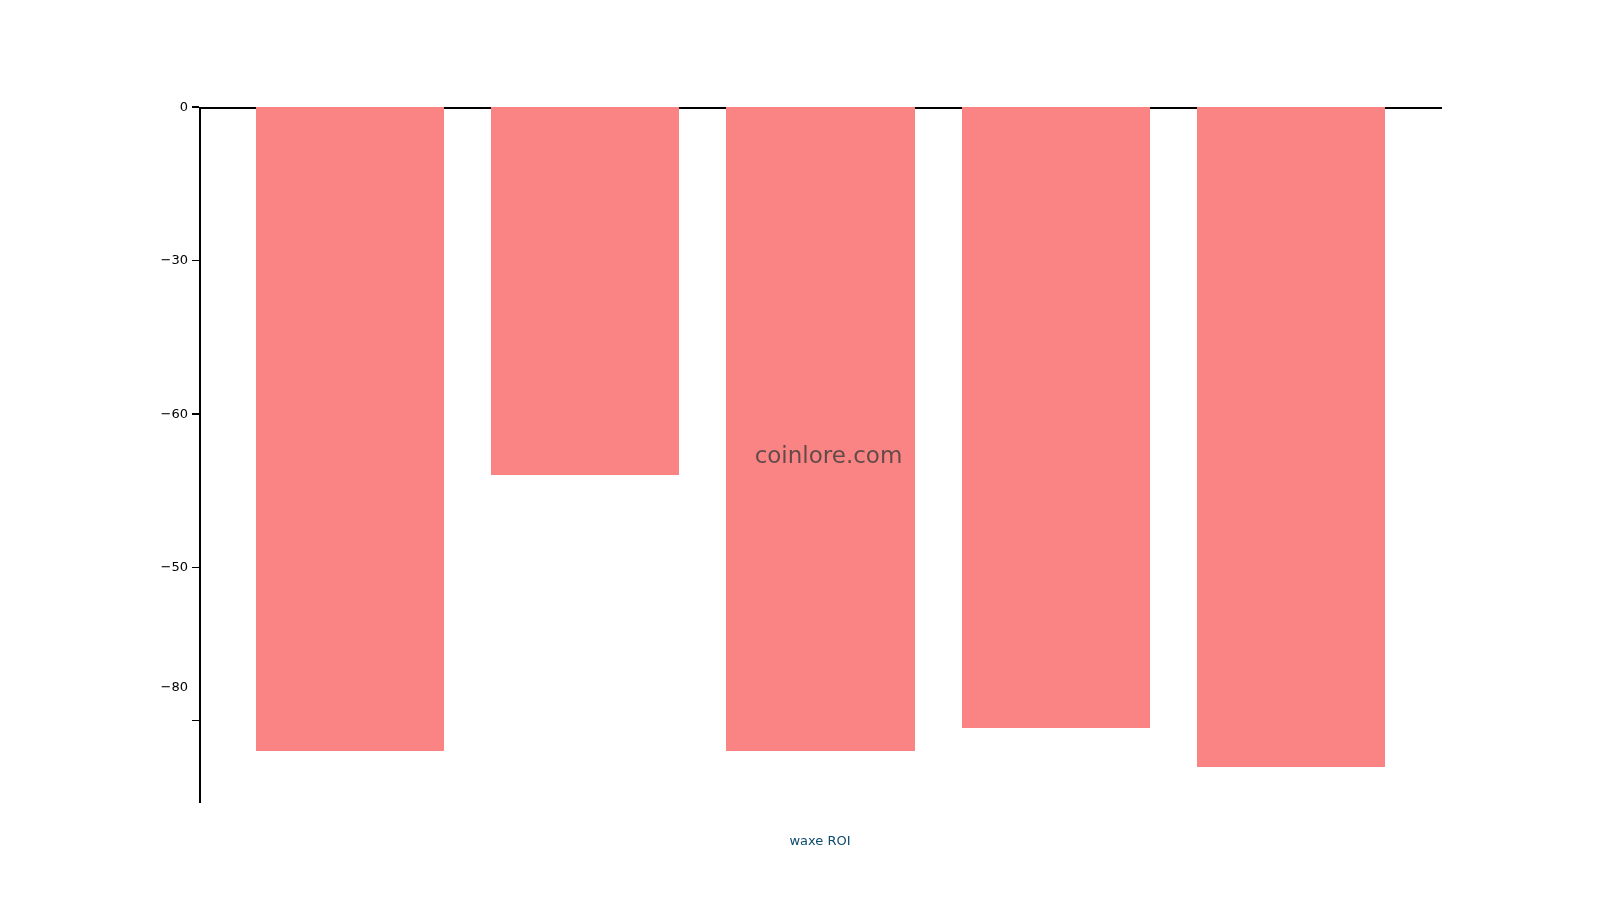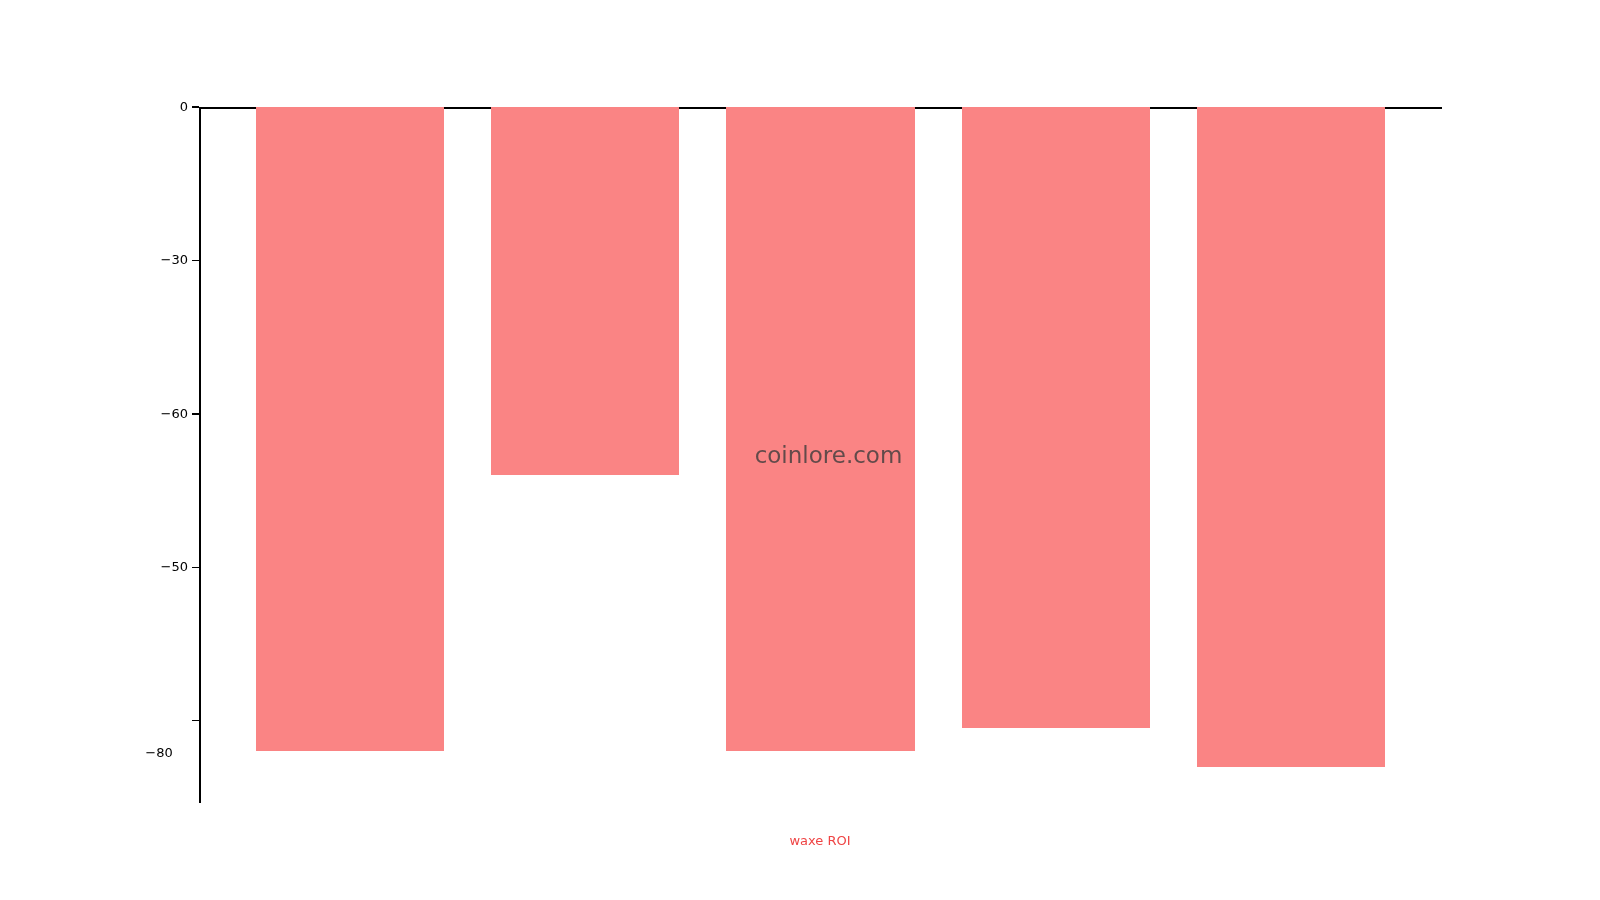--- a/index.html
+++ b/index.html
@@ -70,42 +70,42 @@
     white-space: nowrap;
     pointer-events: none;
     margin-left: 8px;
   }
   #x-axis-label {
     position: absolute;
     left: 820px;
     top: 833px;
     transform: translateX(-50%);
     font-size: 13px;
-    color: #ef4444;
+    color: #0c4a6e;
     white-space: nowrap;
   }
 </style>
 </head>
 <body>
 
 <div id="canvas">
   <div class="spine-left"></div>
   <div class="zero-line"></div>
 
   <div id="y-axis">
       <div class="ytick" style="top: 106.25px;"></div>
       <div class="ytick-label" style="top: 98px;">0</div>
       <div class="ytick" style="top: 259.672px;"></div>
       <div class="ytick-label" style="top: 251.422px;">−30</div>
       <div class="ytick" style="top: 413.093px;"></div>
       <div class="ytick-label" style="top: 404.843px;">−60</div>
       <div class="ytick" style="top: 566.515px;"></div>
       <div class="ytick-label" style="top: 558.265px;">−50</div>
       <div class="ytick" style="top: 719.937px;"></div>
-      <div class="ytick-label" style="top: 744px; text-align: center;">−80</div>
+      <div class="ytick-label" style="top: 678px;">−80</div>
     </div>
 
   <div id="plot-area">
     <div id="bars-layer">
         <div class="bar" style="left: 56.5px; width: 188.333px; height: 644.371px; background: rgb(250, 132, 132);"></div>
         <div class="bar" style="left: 291.917px; width: 188.333px; height: 368.212px; background: rgb(250, 132, 132);"></div>
         <div class="bar" style="left: 527.333px; width: 188.333px; height: 644.371px; background: rgb(250, 132, 132);"></div>
         <div class="bar" style="left: 762.75px; width: 188.333px; height: 621.358px; background: rgb(250, 132, 132);"></div>
         <div class="bar" style="left: 998.167px; width: 188.333px; height: 659.713px; background: rgb(250, 132, 132);"></div>
       </div>

